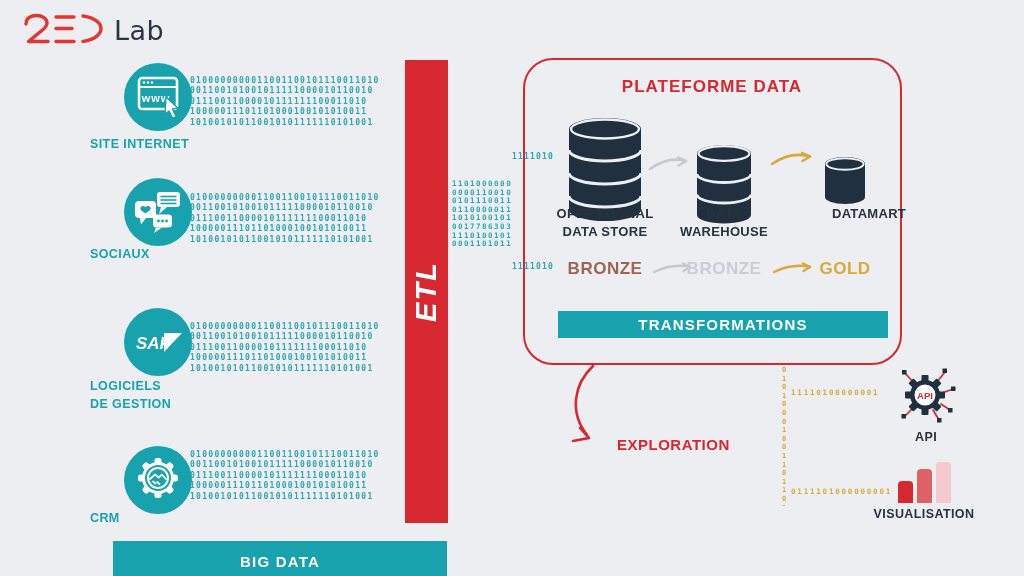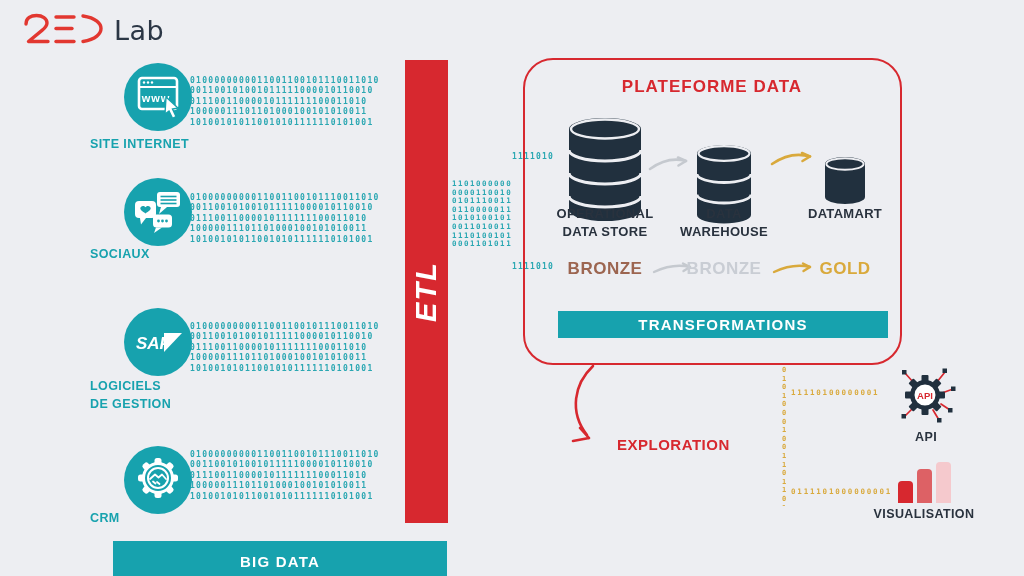--- a/index.html
+++ b/index.html
@@ -177,21 +177,21 @@
   <div class="abs teal-bar" style="left:113px;top:541px;width:334px;height:41px;font-size:15px;justify-content:center;">
     <span>BIG DATA</span>
   </div>
 
   <div class="abs" style="left:452px;top:180px;">
     <div class="bits-block">1101000000</div>
     <div class="bits-block">0000110010</div>
     <div class="bits-block">0101110011</div>
     <div class="bits-block">0110000011</div>
     <div class="bits-block">1010100101</div>
-    <div class="bits-block">0011010011</div>
+    <div class="bits-block">0017786303</div>
     <div class="bits-block">1110100101</div>
     <div class="bits-block">0001101011</div>
   </div>
   <div class="abs bits-inlet" style="left:512px;top:152px;">1111010</div>
   <div class="abs bits-inlet" style="left:512px;top:262px;">1111010</div>
 
   <div class="abs plat-box" style="left:523px;top:58px;width:375px;height:303px;"></div>
   <div class="abs plat-title" style="left:523px;top:77px;width:378px;">PLATEFORME DATA</div>
 
   <svg class="abs" style="left:568px;top:117px;" width="74" height="106" viewBox="0 0 74 106">
@@ -222,21 +222,21 @@
   </svg>
 
   <div class="abs db-label" style="left:664px;top:205px;width:120px;">
     <div>DATA</div>
     <div>WAREHOUSE</div>
   </div>
   <div class="abs db-label" style="left:535px;top:205px;width:140px;">
     <div>OPERATIONAL</div>
     <div>DATA STORE</div>
   </div>
-  <div class="abs db-label" style="left:795px;top:205px;width:100px;">
+  <div class="abs db-label" style="left:819px;top:205px;width:100px;">
     <div>DATAMART</div>
     <div></div>
   </div>
 
   <div class="abs tier" style="left:535px;top:259px;width:140px;color:#9C6550;">BRONZE</div>
   <svg class="abs" style="left:652px;top:260px;" width="46" height="16" viewBox="0 0 46 16">
     <path d="M2,12 Q21,3 38,7" fill="none" stroke="#C5C9CF" stroke-width="2.4" stroke-linecap="round"></path>
     <path d="M38,7 l-7,-3.5 M38,7 l-6.5,4" fill="none" stroke="#C5C9CF" stroke-width="2.4" stroke-linecap="round"></path>
   </svg>
   <div class="abs tier" style="left:664px;top:259px;width:120px;color:#C9CDD4;">BRONZE</div>

